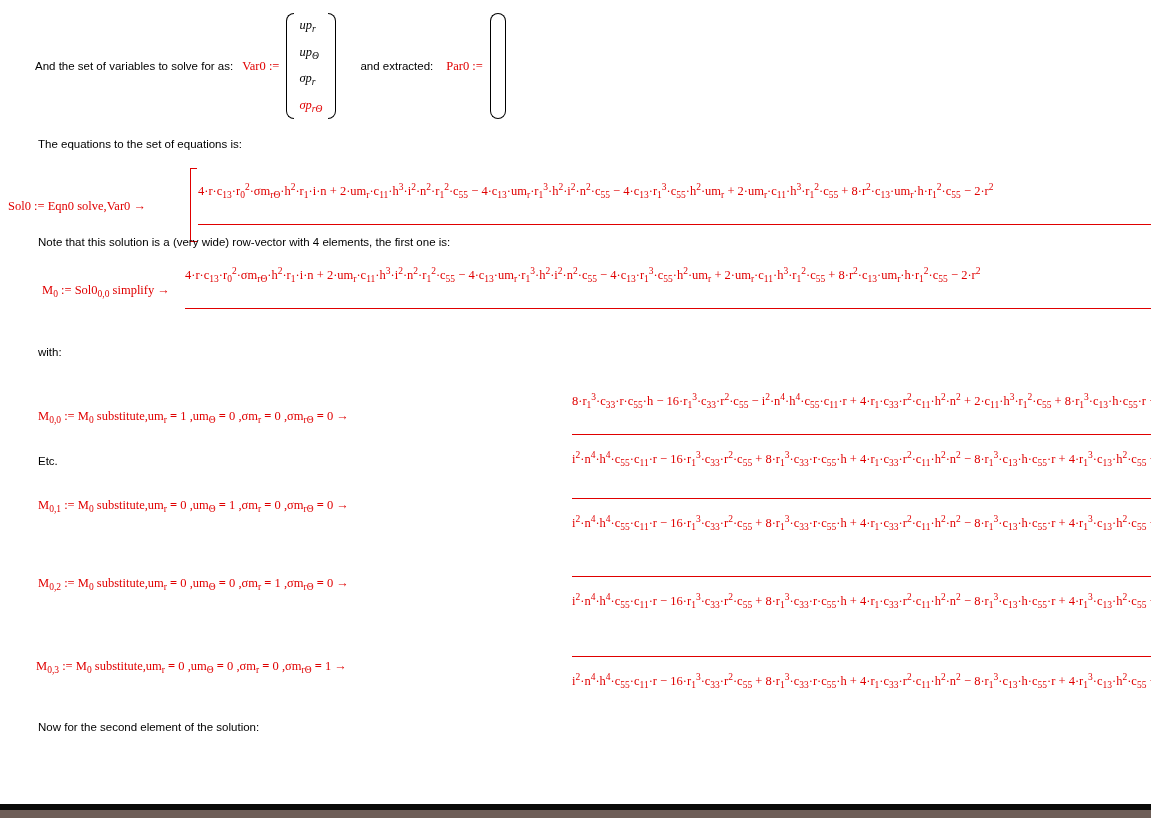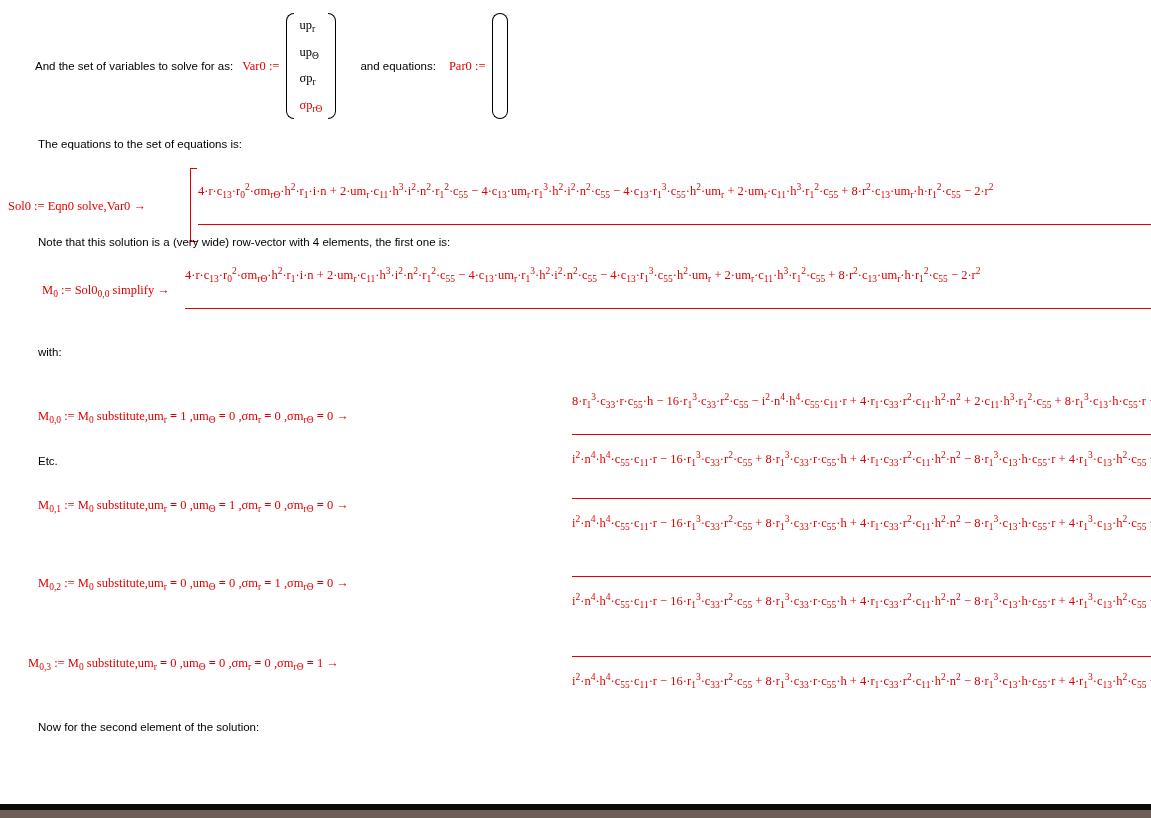--- a/index.html
+++ b/index.html
@@ -31,21 +31,21 @@
   .math sub { font-size: 9.5px; vertical-align: -3px; }
   .math sup { font-size: 9.5px; vertical-align: 5px; }
   .math b { font-weight: bold; }
   .btext sub { font-size: 8.5px; vertical-align: -2px; }
 
   
   .vars-row {
     left: 35px; top: 13px; height: 106px;
     display: flex; align-items: center;
   }
-  .matrix { display: flex; height: 106px; align-items: stretch; color: var(--black); }
+  .matrix { display: flex; height: 106px; align-items: stretch; color: var(--black); font-style: italic; }
   .paren { width: 8px; }
   .paren.l { border: 1.6px solid var(--black); border-right: none; border-radius: 14px 0 0 14px; }
   .paren.r { border: 1.6px solid var(--black); border-left: none; border-radius: 0 14px 14px 0; }
   .mcol {
     display: flex; flex-direction: column; justify-content: space-between;
     padding: 5px 5px; min-width: 34px;
   }
   .mcol .math { color: var(--black); }
   .mcol .math.red { color: var(--red); }
 
@@ -76,21 +76,21 @@
   <span class="matrix" style="margin-left:7px">
     <span class="paren l"></span>
     <span class="mcol">
       <span class="math">up<sub>r</sub></span>
       <span class="math">up<sub>Θ</sub></span>
       <span class="math">σp<sub>r</sub></span>
       <span class="math red">σp<sub>rΘ</sub></span>
     </span>
     <span class="paren r"></span>
   </span>
-  <span class="btext" style="margin-left:24px">and equations:</span>
+  <span class="btext" style="margin-left:24px">and extracted:</span>
   <span class="math" style="margin-left:13px">Par0 :=</span>
   <span class="matrix" style="margin-left:7px">
     <span class="paren l"></span>
     <span class="paren r"></span>
   </span>
 </div>
 
 <div class="abs btext" style="left:38px; top:136px">The equations to the set of equations is:</div>
 
 <div class="abs math" style="left:8px; top:198px; line-height:16px">Sol0 := Eqn0 solve,Var0  →</div>
@@ -126,21 +126,21 @@
   <div class="num math"></div>
   <div class="den math">i<sup>2</sup>·n<sup>4</sup>·h<sup>4</sup>·c<sub>55</sub>·c<sub>11</sub>·r − 16·r<sub>1</sub><sup>3</sup>·c<sub>33</sub>·r<sup>2</sup>·c<sub>55</sub> + 8·r<sub>1</sub><sup>3</sup>·c<sub>33</sub>·r·c<sub>55</sub>·h + 4·r<sub>1</sub>·c<sub>33</sub>·r<sup>2</sup>·c<sub>11</sub>·h<sup>2</sup>·n<sup>2</sup> − 8·r<sub>1</sub><sup>3</sup>·c<sub>13</sub>·h·c<sub>55</sub>·r + 4·r<sub>1</sub><sup>3</sup>·c<sub>13</sub>·h<sup>2</sup>·c<sub>55</sub> + 2·r</div>
 </div>
 
 <div class="abs math" style="left:38px; top:575px; line-height:16px">M<sub>0,2</sub> := M<sub>0</sub> substitute,um<sub>r</sub> <b>=</b> 0 ,um<sub>Θ</sub> <b>=</b> 0 ,σm<sub>r</sub> <b>=</b> 1 ,σm<sub>rΘ</sub> <b>=</b> 0  →</div>
 <div class="abs frac" style="left:572px; top:547px">
   <div class="num math"></div>
   <div class="den math">i<sup>2</sup>·n<sup>4</sup>·h<sup>4</sup>·c<sub>55</sub>·c<sub>11</sub>·r − 16·r<sub>1</sub><sup>3</sup>·c<sub>33</sub>·r<sup>2</sup>·c<sub>55</sub> + 8·r<sub>1</sub><sup>3</sup>·c<sub>33</sub>·r·c<sub>55</sub>·h + 4·r<sub>1</sub>·c<sub>33</sub>·r<sup>2</sup>·c<sub>11</sub>·h<sup>2</sup>·n<sup>2</sup> − 8·r<sub>1</sub><sup>3</sup>·c<sub>13</sub>·h·c<sub>55</sub>·r + 4·r<sub>1</sub><sup>3</sup>·c<sub>13</sub>·h<sup>2</sup>·c<sub>55</sub> + 2·r</div>
 </div>
 
-<div class="abs math" style="left:28px; top:655px; line-height:16px">M<sub>0,3</sub> := M<sub>0</sub> substitute,um<sub>r</sub> <b>=</b> 0 ,um<sub>Θ</sub> <b>=</b> 0 ,σm<sub>r</sub> <b>=</b> 0 ,σm<sub>rΘ</sub> <b>=</b> 1  →</div>
+<div class="abs math" style="left:36px; top:655px; line-height:23px">M<sub>0,3</sub> := M<sub>0</sub> substitute,um<sub>r</sub> <b>=</b> 0 ,um<sub>Θ</sub> <b>=</b> 0 ,σm<sub>r</sub> <b>=</b> 0 ,σm<sub>rΘ</sub> <b>=</b> 1  →</div>
 <div class="abs frac" style="left:572px; top:627px">
   <div class="num math"></div>
   <div class="den math">i<sup>2</sup>·n<sup>4</sup>·h<sup>4</sup>·c<sub>55</sub>·c<sub>11</sub>·r − 16·r<sub>1</sub><sup>3</sup>·c<sub>33</sub>·r<sup>2</sup>·c<sub>55</sub> + 8·r<sub>1</sub><sup>3</sup>·c<sub>33</sub>·r·c<sub>55</sub>·h + 4·r<sub>1</sub>·c<sub>33</sub>·r<sup>2</sup>·c<sub>11</sub>·h<sup>2</sup>·n<sup>2</sup> − 8·r<sub>1</sub><sup>3</sup>·c<sub>13</sub>·h·c<sub>55</sub>·r + 4·r<sub>1</sub><sup>3</sup>·c<sub>13</sub>·h<sup>2</sup>·c<sub>55</sub> + 2·r</div>
 </div>
 
 <div class="abs btext" style="left:38px; top:719px">Now for the second element of the solution:</div>
 
 <div class="abs bottom-black" style="background: rgb(11, 11, 9);"></div>
 <div class="abs bottom-scroll" style="background: rgb(110, 94, 88);"></div>
 

